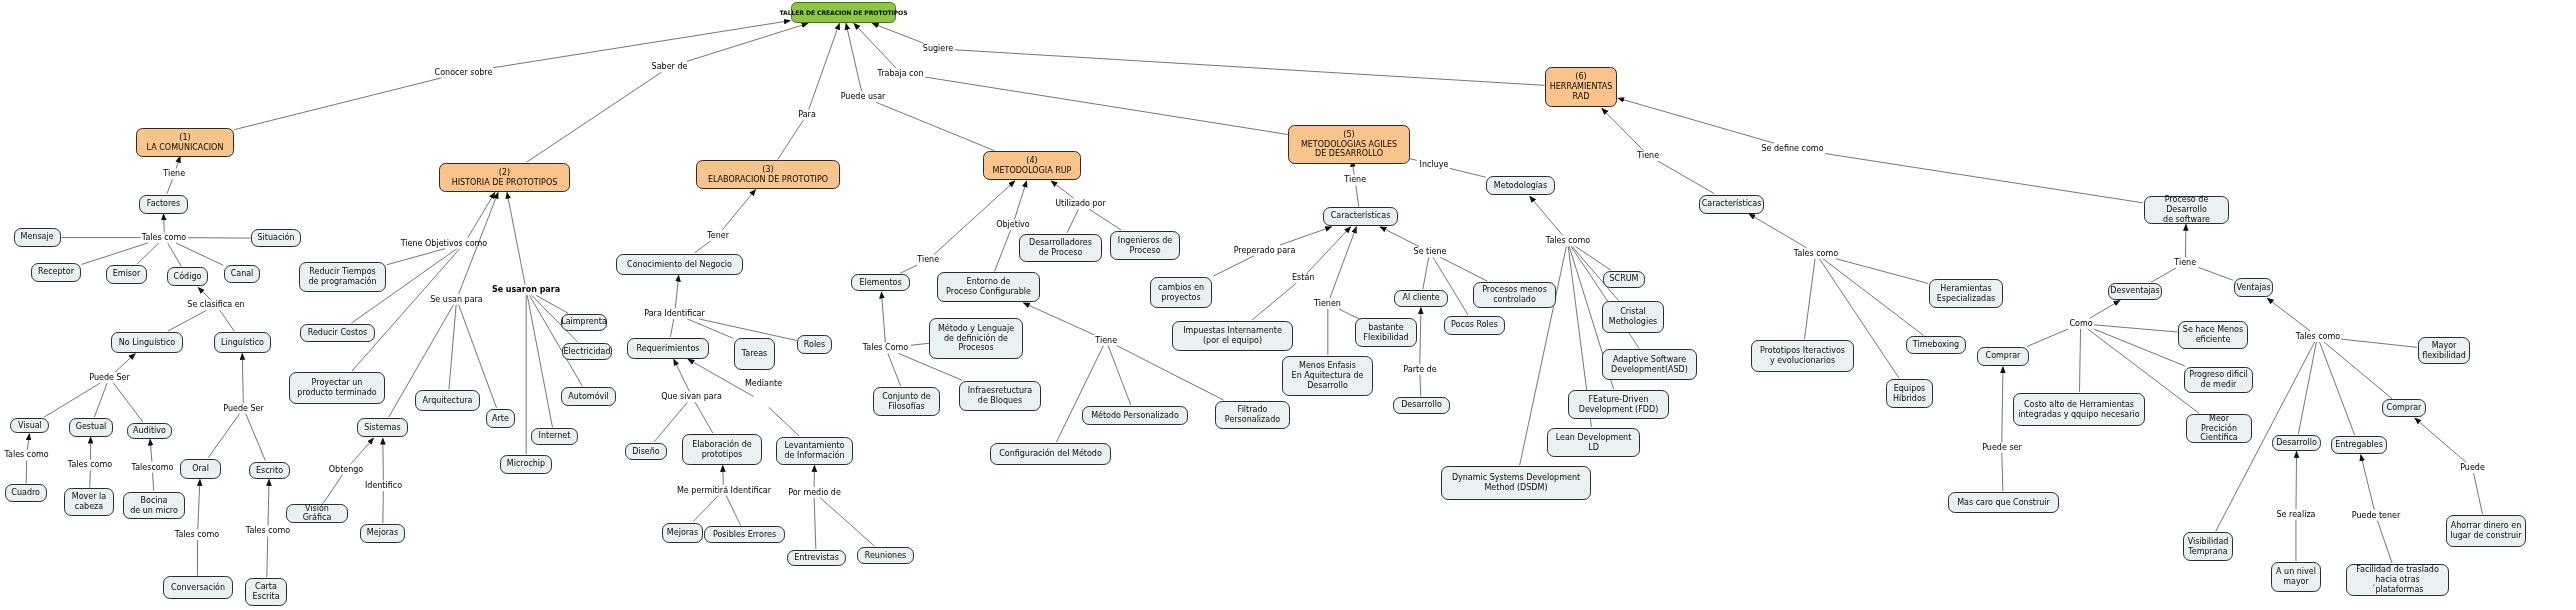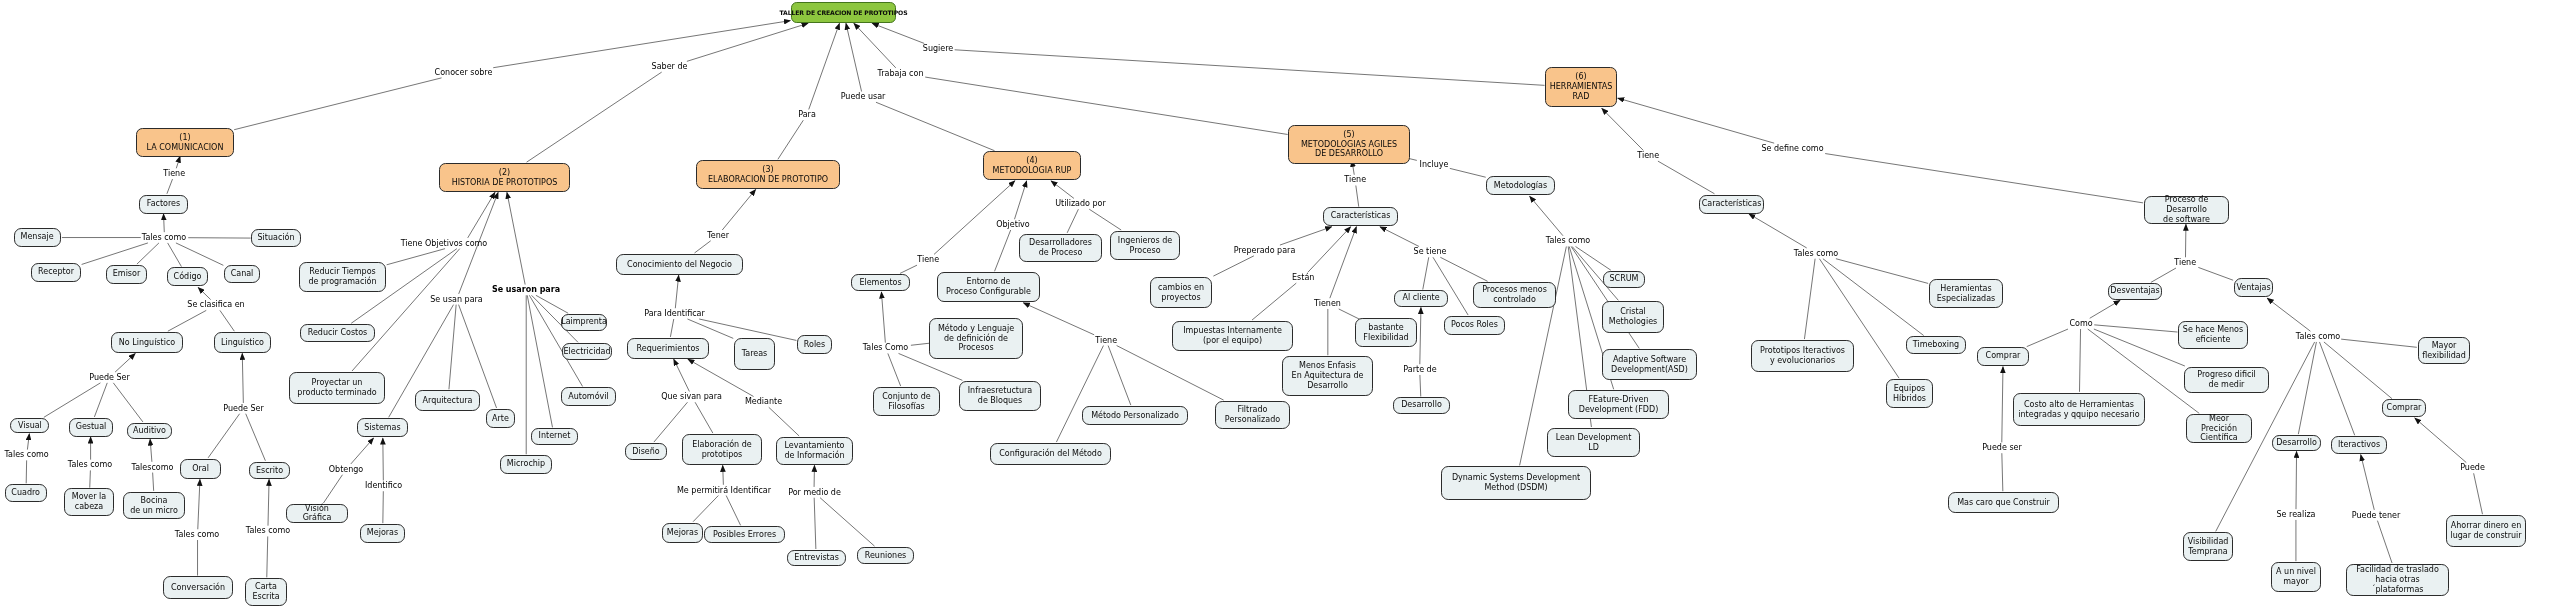--- a/index.html
+++ b/index.html
@@ -330,29 +330,29 @@
     <div class="node concept" style="left: 2144px; top: 196px; width: 85px; height: 28px;">Proceso de Desarrollo
 de software</div>
     <div class="node concept" style="left: 2108px; top: 283px; width: 54px; height: 16.5px;">Desventajas</div>
     <div class="node concept" style="left: 2234px; top: 278px; width: 39px; height: 19.4px; text-align: right;">Ventajas</div>
     <div class="node concept" style="left: 1977px; top: 347px; width: 52px; height: 18.7px;">Comprar</div>
     <div class="node concept" style="left: 2013px; top: 393px; width: 132px; height: 33px;">Costo alto de Herramientas
 integradas y qquipo necesario</div>
     <div class="node concept" style="left: 1948px; top: 492px; width: 111px; height: 21px;">Mas caro que Construir</div>
     <div class="node concept" style="left: 2178px; top: 321px; width: 70px; height: 28px;">Se hace Menos
 eficiente</div>
-    <div class="node concept" style="left: 2184px; top: 367px; width: 85px; height: 26px;">Progreso dificil
+    <div class="node concept" style="left: 2184px; top: 367px; width: 69px; height: 26px;">Progreso dificil
 de medir</div>
     <div class="node concept" style="left: 2186px; top: 414px; width: 66px; height: 29px;">Meor Precición
 Científica</div>
     <div class="node concept" style="left: 2418px; top: 337px; width: 52px; height: 27px;">Mayor
 flexibilidad</div>
     <div class="node concept" style="left: 2382px; top: 399px; width: 44px; height: 18px;">Comprar</div>
     <div class="node concept" style="left: 2272px; top: 435px; width: 49px; height: 16px;">Desarrollo</div>
-    <div class="node concept" style="left: 2331px; top: 436px; width: 56px; height: 18px;">Iteractivos</div>
+    <div class="node concept" style="left: 2331px; top: 436px; width: 56px; height: 18px;">Entregables</div>
     <div class="node concept" style="left: 2183px; top: 532px; width: 50px; height: 29px;">Visibilidad
 Temprana</div>
     <div class="node concept" style="left: 2271px; top: 562px; width: 50px; height: 30px;">A un nivel
 mayor</div>
     <div class="node concept" style="left: 2346px; top: 564px; width: 103px; height: 32px;">Facilidad de traslado
 hacia otras´plataformas</div>
     <div class="node concept" style="left: 2446px; top: 515px; width: 80px; height: 32px;">Ahorrar dinero en
 lugar de construir</div>
     <div class="node link-label" style="left: 162px; top: 169px; width: 24.4px; height: 9.3px;">Tiene</div>
     <div class="node link-label" style="left: 141px; top: 233px; width: 46px; height: 9.3px;">Tales como</div>
@@ -371,21 +371,21 @@
     <div class="node link-label" style="left: 877px; top: 69px; width: 47px; height: 9.3px;">Trabaja con</div>
     <div class="node link-label" style="left: 922px; top: 44px; width: 32px; height: 9.3px;">Sugiere</div>
     <div class="node link-label" style="left: 400px; top: 239px; width: 88px; height: 9.3px;">Tiene Objetivos como</div>
     <div class="node link-label" style="left: 429px; top: 295px; width: 55px; height: 9.3px;">Se usan para</div>
     <div class="node link-label" style="left: 495px; top: 285px; width: 62px; height: 9.3px; font-weight: bold;">Se usaron para</div>
     <div class="node link-label" style="left: 328px; top: 465px; width: 36px; height: 9.3px;">Obtengo</div>
     <div class="node link-label" style="left: 364px; top: 481px; width: 39px; height: 9.3px;">Identifico</div>
     <div class="node link-label" style="left: 706px; top: 231px; width: 24.4px; height: 9.3px;">Tener</div>
     <div class="node link-label" style="left: 642px; top: 309px; width: 65px; height: 9.3px;">Para Identificar</div>
     <div class="node link-label" style="left: 660px; top: 392px; width: 63px; height: 9.3px;">Que sivan para</div>
-    <div class="node link-label" style="left: 744px; top: 397px; width: 39px; height: 9.3px;">Mediante</div>
+    <div class="node link-label" style="left: 744px; top: 379px; width: 39px; height: 9.3px;">Mediante</div>
     <div class="node link-label" style="left: 675px; top: 486px; width: 98px; height: 9.3px;">Me permitirá Identificar</div>
     <div class="node link-label" style="left: 787px; top: 488px; width: 55px; height: 9.3px;">Por medio de</div>
     <div class="node link-label" style="left: 916px; top: 255px; width: 24.4px; height: 9.3px;">Tiene</div>
     <div class="node link-label" style="left: 861px; top: 343px; width: 49px; height: 9.3px;">Tales Como</div>
     <div class="node link-label" style="left: 995px; top: 220px; width: 36px; height: 9.3px;">Objetivo</div>
     <div class="node link-label" style="left: 1054px; top: 199px; width: 53px; height: 9.3px;">Utilizado por</div>
     <div class="node link-label" style="left: 1094px; top: 336px; width: 24.4px; height: 9.3px;">Tiene</div>
     <div class="node link-label" style="left: 1232px; top: 246px; width: 65px; height: 9.3px;">Preperado para</div>
     <div class="node link-label" style="left: 1291px; top: 273px; width: 24.4px; height: 9.3px;">Están</div>
     <div class="node link-label" style="left: 1313px; top: 299px; width: 29px; height: 9.3px;">Tienen</div>

